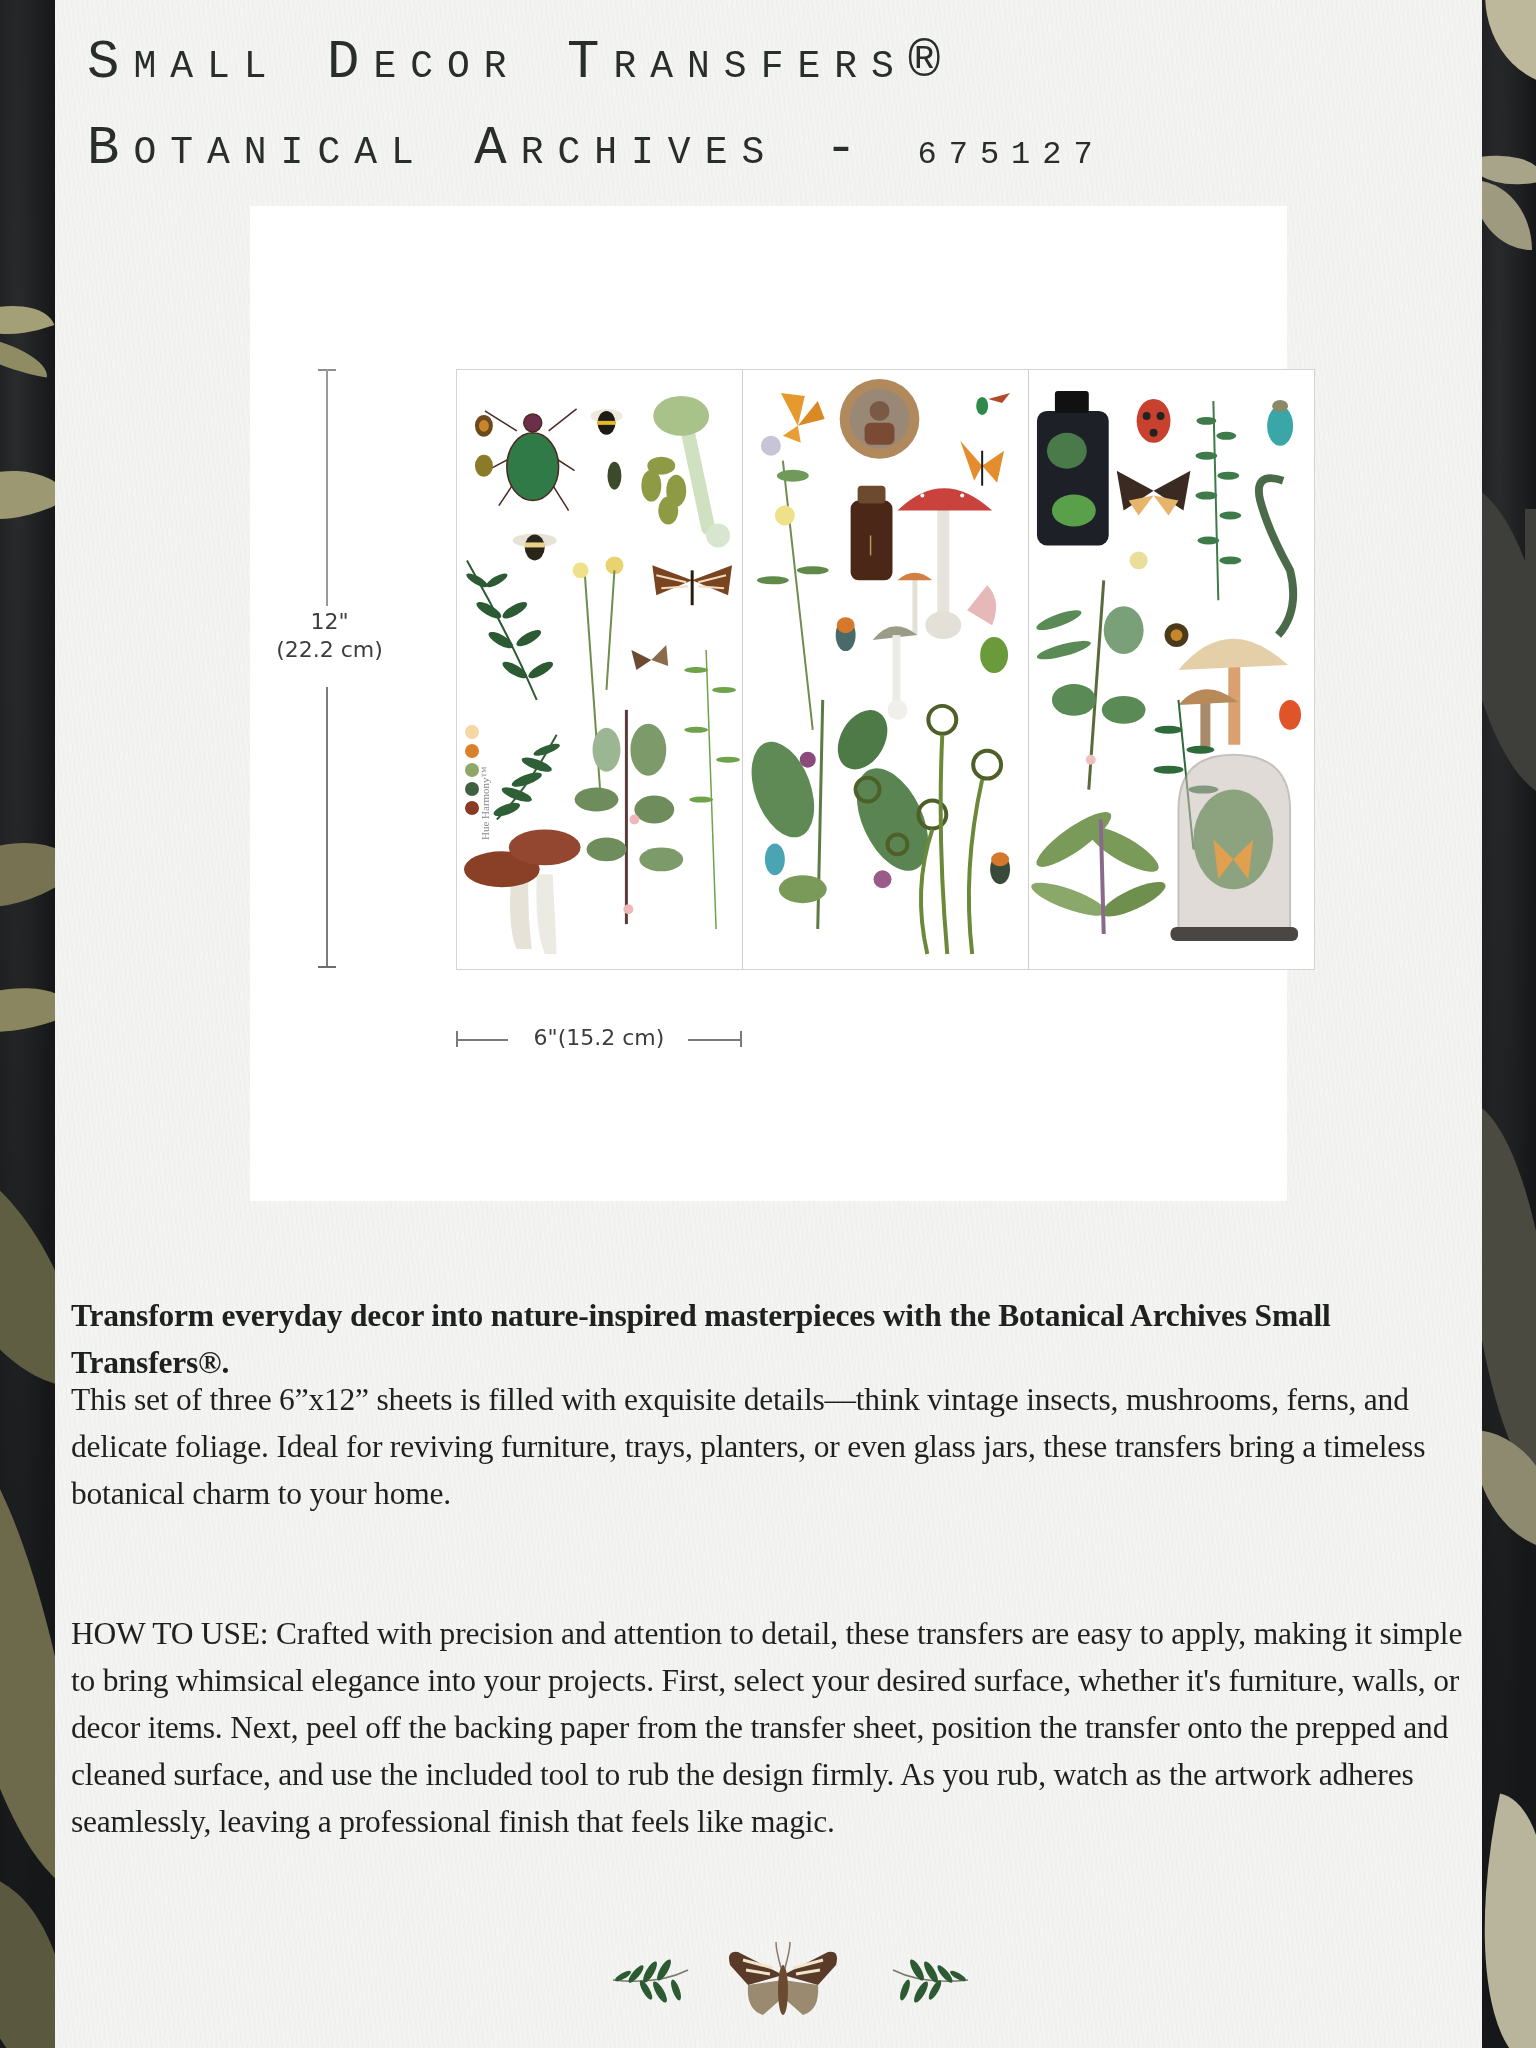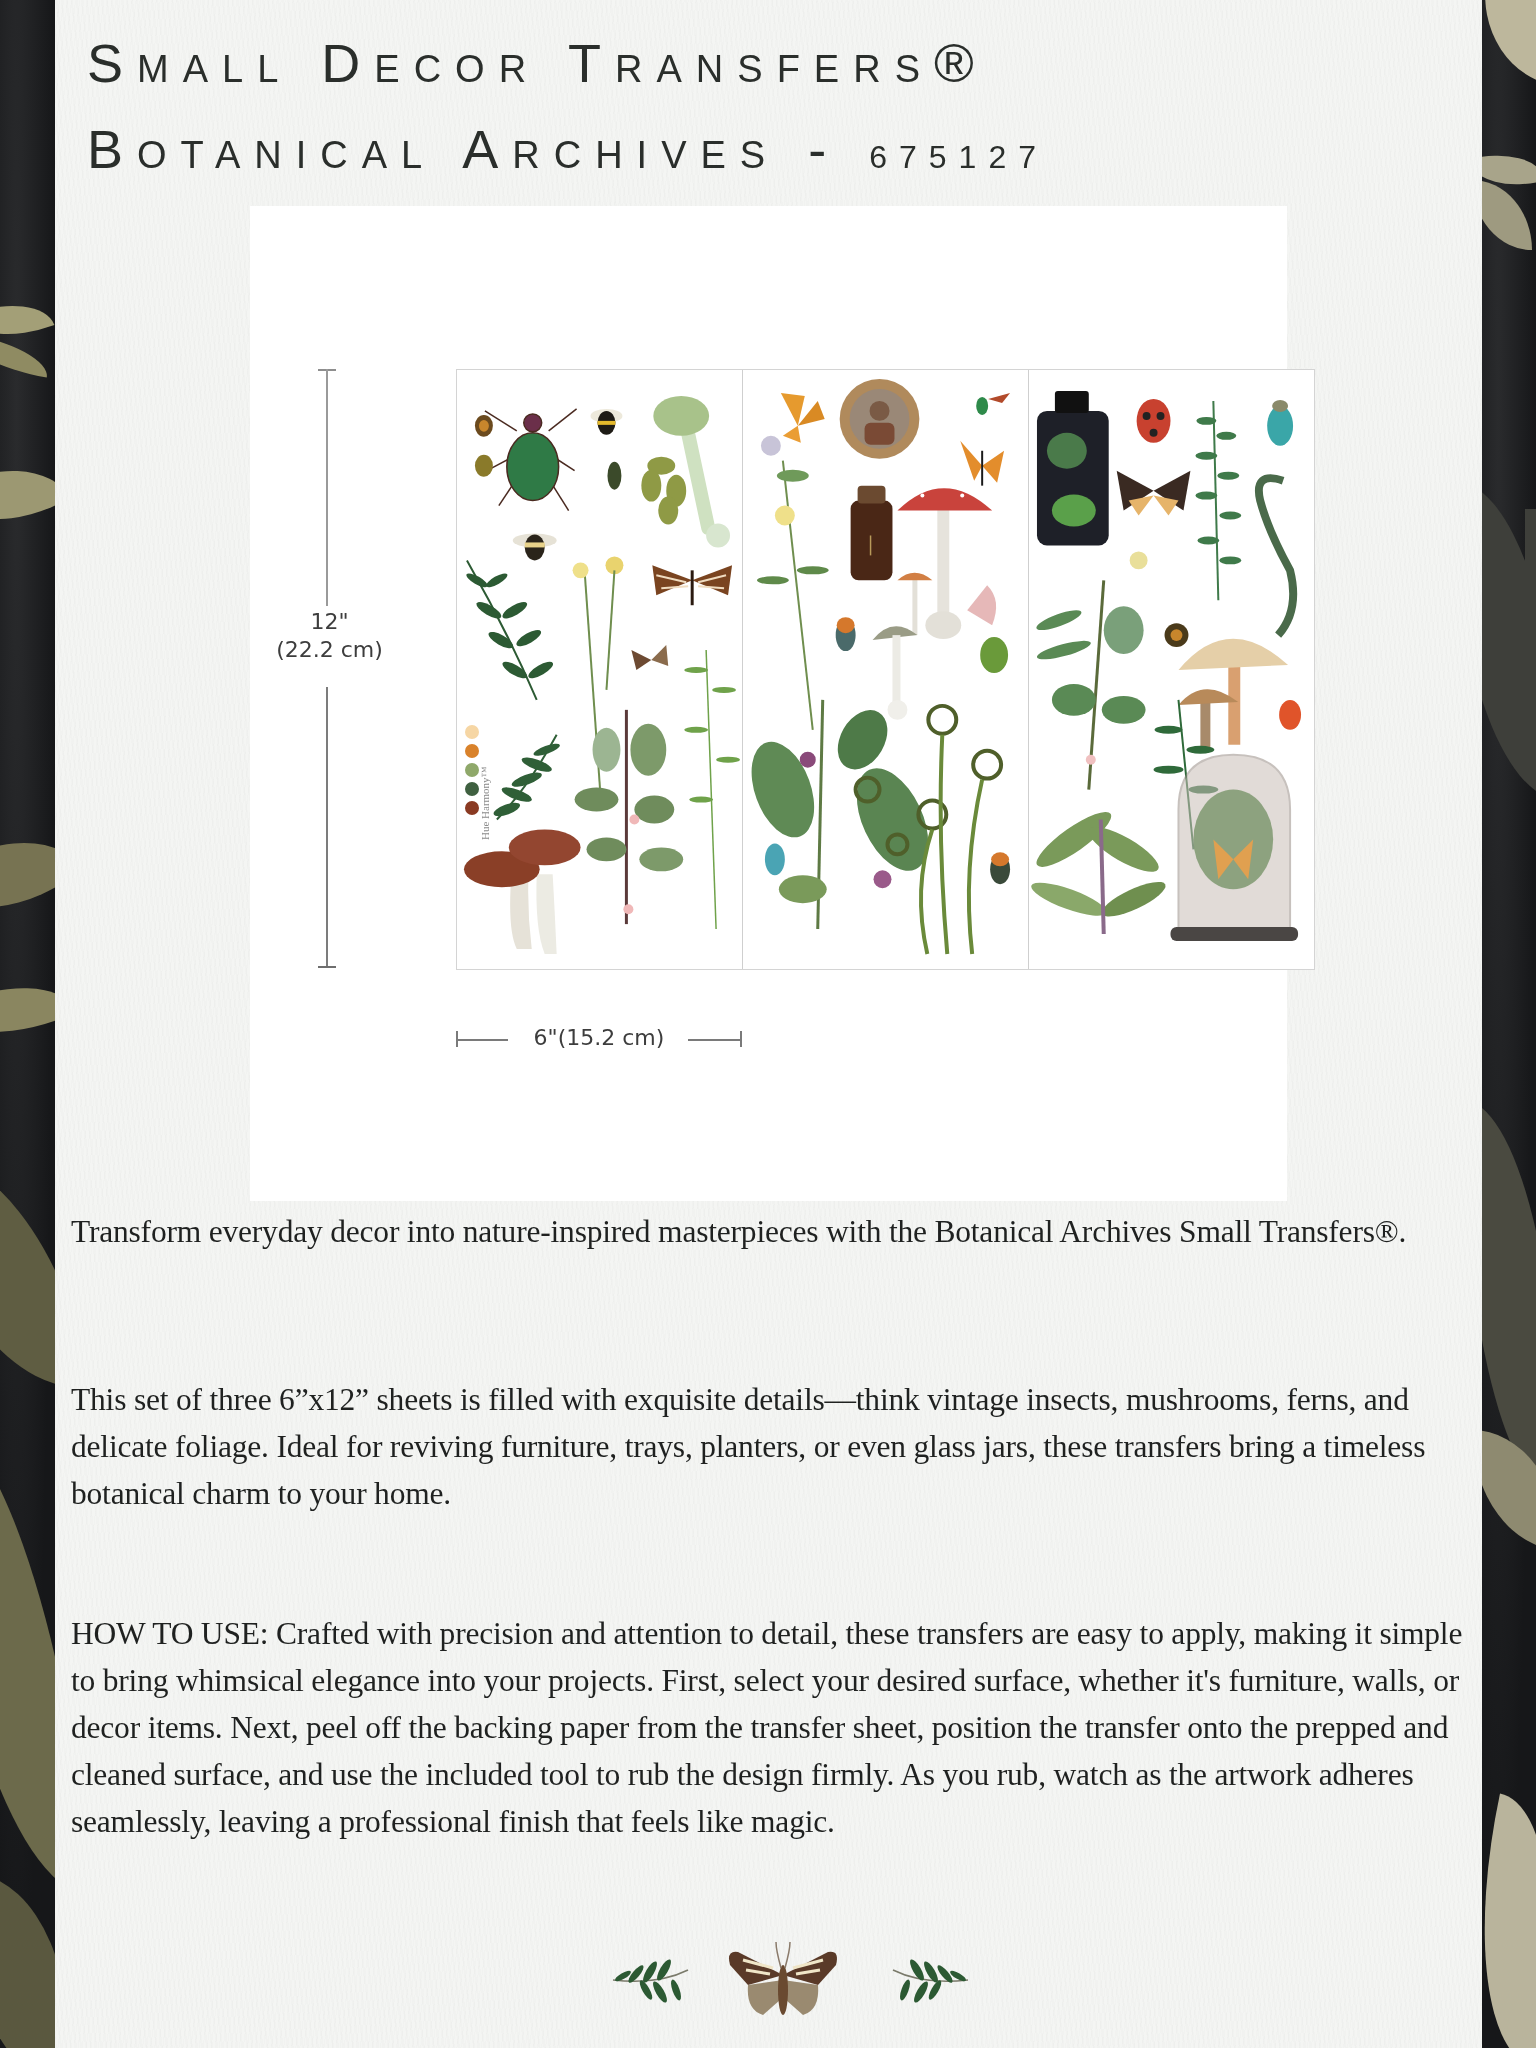--- a/index.html
+++ b/index.html
@@ -10,21 +10,21 @@
       radial-gradient(ellipse at 30% 20%, #2a2b2d 0%, #161719 70%),
       #18191b;}
   .bg-left{left:0;width:55px;}
   .bg-right{left:1482px;width:54px;}
   .leaf{position:absolute;border-radius:0 100% 0 100%;}
   .paper{position:absolute;left:55px;top:0;width:1427px;height:2048px;
     background:
       repeating-linear-gradient(83deg, rgba(0,0,0,0.012) 0 2px, rgba(255,255,255,0) 2px 5px),
       repeating-linear-gradient(97deg, rgba(0,0,0,0.01) 0 1px, rgba(255,255,255,0) 1px 4px),
       #f4f5f3;}
-  .title{position:absolute;left:32px;font-family:Liberation Sans, sans-serif;
+  .title{position:absolute;left:32px;font-family:Liberation Mono, monospace;
     color:#2a2e2b;font-variant:small-caps;font-size:54px;letter-spacing:14px;white-space:nowrap;line-height:1;}
   .title.t1{top:36px;}
   .title.t2{top:122px;}
   .product-box{position:absolute;left:195px;top:206px;width:1037px;height:995px;background:#ffffff;}
   .dim-v{position:absolute;left:76px;top:163px;width:2px;height:599px;}
   .dim-v .cap{position:absolute;left:-8px;width:18px;height:2px;background:#8e8e8e;}
   .dim-v .line{position:absolute;left:0;width:2px;background:#9a9a9a;}
   .dim-label{position:absolute;font-family:"DejaVu Sans","Liberation Sans",sans-serif;color:#3d3d3d;
     font-size:22px;text-align:center;line-height:28px;}
   .dim-h{position:absolute;left:206px;top:823px;width:286px;height:20px;}
@@ -35,21 +35,21 @@
   .sheet{position:relative;flex:1;border-right:1px solid #cfcfcf;overflow:hidden;}
   .sheet:last-child{border-right:none;}
   .sheet svg{position:absolute;left:0;top:0;width:100%;height:100%;}
   .swatches{position:absolute;left:8px;top:355px;width:16px;}
   .swatch{width:14px;height:14px;border-radius:50%;margin-bottom:5px;}
   .hue-label{position:absolute;left:10px;top:410px;transform:rotate(-90deg);transform-origin:left top;
     font-family:"Liberation Serif",serif;font-size:11px;color:#8a8a8a;white-space:nowrap;}
   .desc{position:absolute;left:16px;width:1400px;font-family:"Liberation Serif","DejaVu Serif",serif;
     color:#1f2120;font-size:31.5px;line-height:47px;letter-spacing:-0.2px;}
   .desc p{margin:0;}
-  .d1{top:1208px;}
+  .d1{top:1292px;font-weight:bold;}
   .d2{top:1376px;}
   .d3{top:1610px;}
   .ornament{position:absolute;left:543px;top:1930px;width:385px;height:100px;}
 </style>
 </head>
 <body>
 
 <div class="bg-left">
   <div class="leaf" style="left:-30px;top:300px;width:80px;height:40px;background:#a39f77;transform:rotate(-20deg);"></div>
   <div class="leaf" style="left:-40px;top:340px;width:90px;height:30px;background:#8f8b62;transform:rotate(10deg);"></div>

